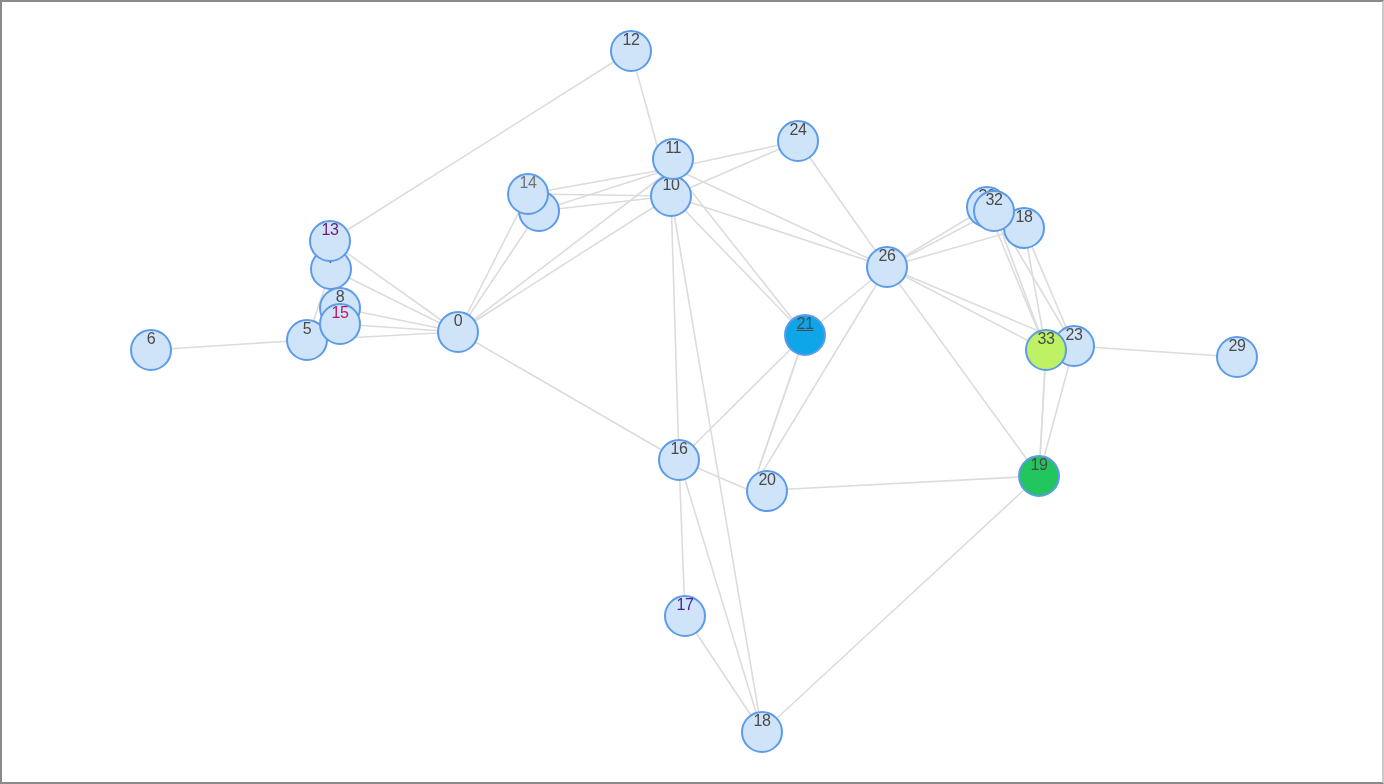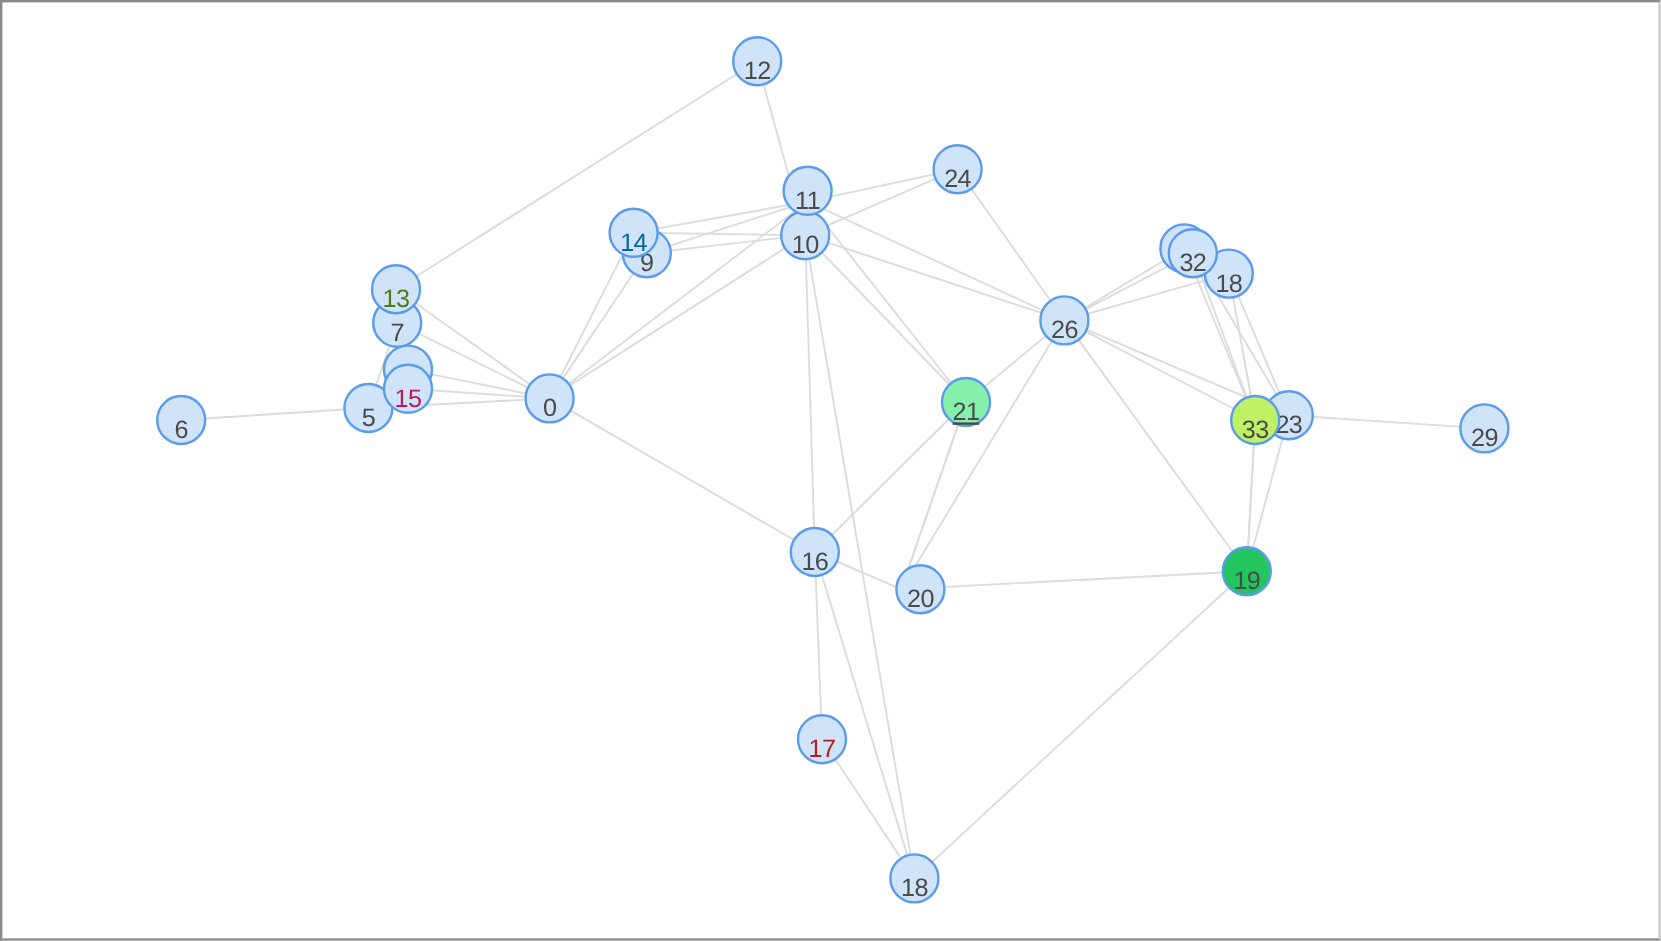--- a/index.html
+++ b/index.html
@@ -37,25 +37,25 @@
     width: 1384px;
     height: 784px;
   }
   .node {
     position: absolute;
     box-sizing: border-box;
     border-radius: 50%;
     background: #cfe3f9;
     border: 2px solid #5b9bea;
     display: flex;
-    align-items: flex-end;
+    align-items: flex-start;
     justify-content: center;
     color: #4a4a4a;
     font-family: "Liberation Sans", sans-serif;
-    font-size: 21px;
+    font-size: 16px;
     line-height: 1;
     letter-spacing: -0.5px;
     cursor: pointer;
     user-select: none;
   }
   .node-label {
     pointer-events: none;
   }
 </style>
 </head>
@@ -152,45 +152,45 @@
       </div>
       <div class="node" style="left: 648px; top: 173px; width: 42px; height: 42px; background: rgb(207, 227, 249); border-color: rgb(91, 155, 234); color: rgb(74, 74, 74);">
         <span class="node-label">10</span>
       </div>
       <div class="node" style="left: 650px; top: 136px; width: 42px; height: 42px; background: rgb(207, 227, 249); border-color: rgb(91, 155, 234); color: rgb(74, 74, 74);">
         <span class="node-label">11</span>
       </div>
       <div class="node" style="left: 608px; top: 28px; width: 42px; height: 42px; background: rgb(207, 227, 249); border-color: rgb(91, 155, 234); color: rgb(74, 74, 74);">
         <span class="node-label">12</span>
       </div>
-      <div class="node" style="left: 307px; top: 218px; width: 42px; height: 42px; background: rgb(207, 227, 249); border-color: rgb(91, 155, 234); color: #4d7c0f;">
+      <div class="node" style="left: 307px; top: 218px; width: 42px; height: 42px; background: rgb(207, 227, 249); border-color: rgb(91, 155, 234); color: #701a75;">
         <span class="node-label">13</span>
       </div>
-      <div class="node" style="left: 505px; top: 171px; width: 42px; height: 42px; background: rgb(207, 227, 249); border-color: rgb(91, 155, 234); color: #0369a1;">
+      <div class="node" style="left: 505px; top: 171px; width: 42px; height: 42px; background: rgb(207, 227, 249); border-color: rgb(91, 155, 234); color: #737373;">
         <span class="node-label">14</span>
       </div>
       <div class="node" style="left: 317px; top: 301px; width: 42px; height: 42px; background: rgb(207, 227, 249); border-color: rgb(91, 155, 234); color: #be185d;">
         <span class="node-label">15</span>
       </div>
       <div class="node" style="left: 656px; top: 437px; width: 42px; height: 42px; background: rgb(207, 227, 249); border-color: rgb(91, 155, 234); color: rgb(74, 74, 74);">
         <span class="node-label">16</span>
       </div>
-      <div class="node" style="left: 662px; top: 593px; width: 42px; height: 42px; background: rgb(207, 227, 249); border-color: rgb(91, 155, 234); color: #b91c1c;">
+      <div class="node" style="left: 662px; top: 593px; width: 42px; height: 42px; background: rgb(207, 227, 249); border-color: rgb(91, 155, 234); color: #4c1d95;">
         <span class="node-label">17</span>
       </div>
       <div class="node" style="left: 739px; top: 709px; width: 42px; height: 42px; background: rgb(207, 227, 249); border-color: rgb(91, 155, 234); color: rgb(74, 74, 74);">
         <span class="node-label">18</span>
       </div>
       <div class="node" style="left: 1016px; top: 453px; width: 42px; height: 42px; background: #22c55e; border-color: rgb(91, 155, 234); color: rgb(74, 74, 74);">
         <span class="node-label">19</span>
       </div>
       <div class="node" style="left: 744px; top: 468px; width: 42px; height: 42px; background: rgb(207, 227, 249); border-color: rgb(91, 155, 234); color: rgb(74, 74, 74);">
         <span class="node-label">20</span>
       </div>
-      <div class="node" style="left: 782px; top: 312px; width: 42px; height: 42px; background: #86efac; border-color: rgb(91, 155, 234); color: rgb(74, 74, 74); text-decoration: underline;">
+      <div class="node" style="left: 782px; top: 312px; width: 42px; height: 42px; background: #0ea5e9; border-color: rgb(91, 155, 234); color: rgb(74, 74, 74); text-decoration: underline;">
         <span class="node-label">21</span>
       </div>
       <div class="node" style="left: 864px; top: 244px; width: 42px; height: 42px; background: rgb(207, 227, 249); border-color: rgb(91, 155, 234); color: rgb(74, 74, 74);">
         <span class="node-label">26</span>
       </div>
       <div class="node" style="left: 1051px; top: 323px; width: 42px; height: 42px; background: rgb(207, 227, 249); border-color: rgb(91, 155, 234); color: rgb(74, 74, 74);">
         <span class="node-label">23</span>
       </div>
       <div class="node" style="left: 775px; top: 118px; width: 42px; height: 42px; background: rgb(207, 227, 249); border-color: rgb(91, 155, 234); color: rgb(74, 74, 74);">
         <span class="node-label">24</span>

